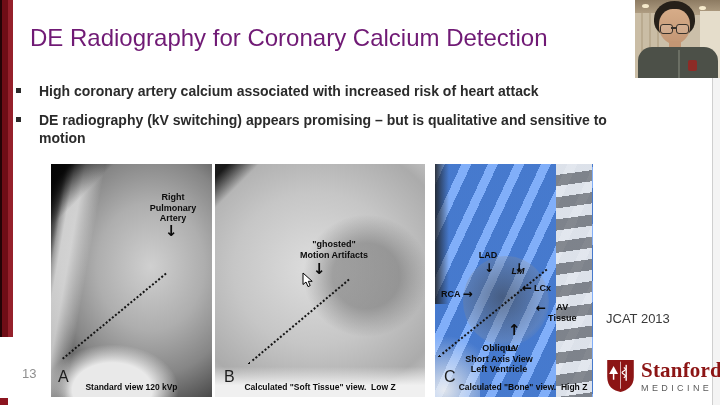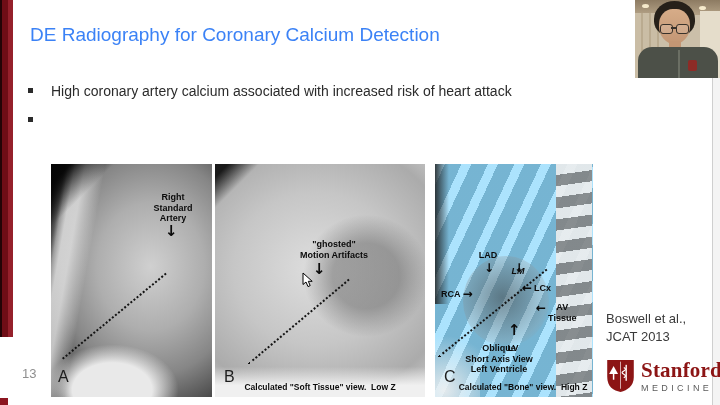--- a/index.html
+++ b/index.html
@@ -10,43 +10,43 @@
   .accent-bar{position:absolute;left:0;top:0;width:13px;height:337px;
     background:linear-gradient(to right,#230406 0 2px,#6f0d16 2px 8px,#95202b 8px 13px);}
   .accent-bar-bottom{position:absolute;left:0;top:398px;width:8px;height:7px;background:#8c1520;}
 
   
   .right-strip{position:absolute;right:0;top:78px;width:7px;height:327px;background:#f4f4f4;
     border-left:1px solid #cfcfcf;}
 
   
   .title-clip{position:absolute;left:30px;top:24px;width:606px;height:44px;overflow:hidden;white-space:nowrap;}
-  .title-clip h1{margin:0;font-size:19px;font-weight:400;color:#3b82f6;letter-spacing:0;}
-
-  
-  .bullets{position:absolute;left:26px;top:82px;width:640px;list-style:none;margin:0;padding:0;}
+  .title-clip h1{margin:0;font-size:24px;font-weight:400;color:#701a75;letter-spacing:0;}
+
+  
+  .bullets{position:absolute;left:14px;top:82px;width:640px;list-style:none;margin:0;padding:0;font-weight:bold;}
   .bullets li{position:relative;margin:0 0 11px 0;padding-left:25px;font-size:14px;color:#2b2b2b;line-height:18px;}
   .bullet-marker{position:absolute;left:2px;top:6px;width:5px;height:5px;background:#2b2b2b;}
 
   
   .panel{position:absolute;top:164px;height:233px;overflow:hidden;}
   .panel-a{left:51px;width:161px;
     background:
       linear-gradient(135deg,rgba(5,5,5,.95) 0 5%,rgba(5,5,5,0) 16%),
       linear-gradient(100deg,rgba(0,0,0,.8) 0 3%,rgba(0,0,0,0) 9%),
       linear-gradient(100deg,transparent 7%,rgba(232,232,232,.75) 12% 17%,transparent 27%),
       radial-gradient(55% 26% at 38% 97%,#e9e9e9 0 45%,rgba(233,233,233,0) 75%),
       radial-gradient(95% 78% at 62% 44%,#d0d0d0 0%,#aeaeae 35%,#868686 60%,#4a4a4a 82%,#101010 100%);}
   .panel-b{left:215px;width:210px;
     background:
       linear-gradient(135deg,rgba(10,10,10,.9) 0 3%,rgba(10,10,10,0) 10%),
       linear-gradient(0deg,#f0f0f0 0 5%,rgba(240,240,240,0) 13%),
       radial-gradient(40% 35% at 72% 48%,rgba(90,90,90,.45) 0 40%,rgba(90,90,90,0) 75%),
       radial-gradient(98% 82% at 48% 45%,#dedede 0%,#c6c6c6 40%,#ababab 68%,#d8d8d8 90%,#ececec 100%);}
-  .panel-c{left:435px;width:158px;background:#7dd3fc;}
+  .panel-c{left:435px;width:158px;background:#3b82f6;}
   .c-ribs{position:absolute;inset:0;opacity:.55;
     background:repeating-linear-gradient(115deg,rgba(255,255,255,.65) 0 9px,rgba(100,100,100,.5) 9px 24px);}
   .c-spine{position:absolute;right:1px;top:0;width:36px;height:100%;opacity:.9;
     background:repeating-linear-gradient(172deg,#ededed 0 11px,#848484 11px 22px);}
   .c-heart{position:absolute;left:28px;top:92px;width:86px;height:90px;border-radius:50%;
     background:radial-gradient(circle at 46% 46%,rgba(70,70,70,.55),rgba(150,150,150,.25) 65%,rgba(150,150,150,0) 78%);}
   .c-darkedge{position:absolute;left:0;top:0;width:14px;height:60%;
     background:linear-gradient(90deg,rgba(30,30,30,.85),rgba(30,30,30,0));}
   .c-bright{position:absolute;left:0;bottom:0;width:45px;height:70px;
     background:radial-gradient(circle at 20% 90%,rgba(240,240,240,.9),rgba(240,240,240,0) 75%);}
@@ -120,29 +120,34 @@
   </div>
 
   <ul class="bullets">
     <li>
       <span class="bullet-marker"></span>
       <span>High coronary artery calcium associated with increased risk of heart attack</span>
     </li>
     <li>
       <span class="bullet-marker"></span>
     </li>
+    <li>
+      <span class="bullet-marker"></span>
+      <span>DE radiography (kV switching) appears promising – but is qualitative and sensitive to motion</span>
+    </li>
   </ul>
 
   <div class="panel panel-a">
     <div class="dots dots-a"></div>
     <div class="ann" style="left:88px;top:28px;width:68px;">Right
-Standard
+Pulmonary
 Artery</div>
     <div class="arrow" style="left:114px;top:60px;">↓</div>
     <div class="plabel" style="left:7px;top:204px;">A</div>
+    <div class="caption">Standard view 120 kVp</div>
   </div>
 
   <div class="panel panel-b">
     <div class="dots dots-b"></div>
     <div class="ann" style="left:60px;top:75px;width:118px;">"ghosted"
 Motion Artifacts</div>
     <div class="arrow" style="left:98px;top:98px;">↓</div>
     <div class="cursor">
       <svg width="12" height="16" viewBox="0 0 12 16">
         <path d="M1 1 L1 12.5 L4 10 L6 14.6 L8.2 13.6 L6.3 9.3 L10.2 9.3 Z" fill="#ffffff" stroke="#000000" stroke-width="1"></path>
@@ -187,21 +192,20 @@
 
     <div class="ann" style="left:14px;top:179px;width:100px;">Oblique
 Short Axis View
 Left Ventricle</div>
 
     <div class="plabel" style="left:9px;top:204px;">C</div>
     <div class="caption" style="left:18px;">Calculated "Bone" view.  High Z</div>
   </div>
 
   <div class="citation">
-    <div>Boswell et al.,</div>
     <div>JCAT 2013</div>
   </div>
 
   <div class="logo">
     <svg class="shield" viewBox="0 0 27 32">
       <path d="M1 1 h25 v16 c0 8.5 -6 12.5 -12.5 14 C7 30 1 26 1 17 Z" fill="#8C1515"></path>
       <line x1="13.5" y1="2.5" x2="13.5" y2="28" stroke="#ffffff" stroke-width="0.8" opacity="0.75"></line>
       <polygon points="7,6.5 11.2,14 2.8,14" fill="#ffffff"></polygon>
       <rect x="6.3" y="14" width="1.4" height="5.5" fill="#ffffff"></rect>
       <rect x="18.2" y="5.5" width="1.3" height="15" fill="#ffffff"></rect>

